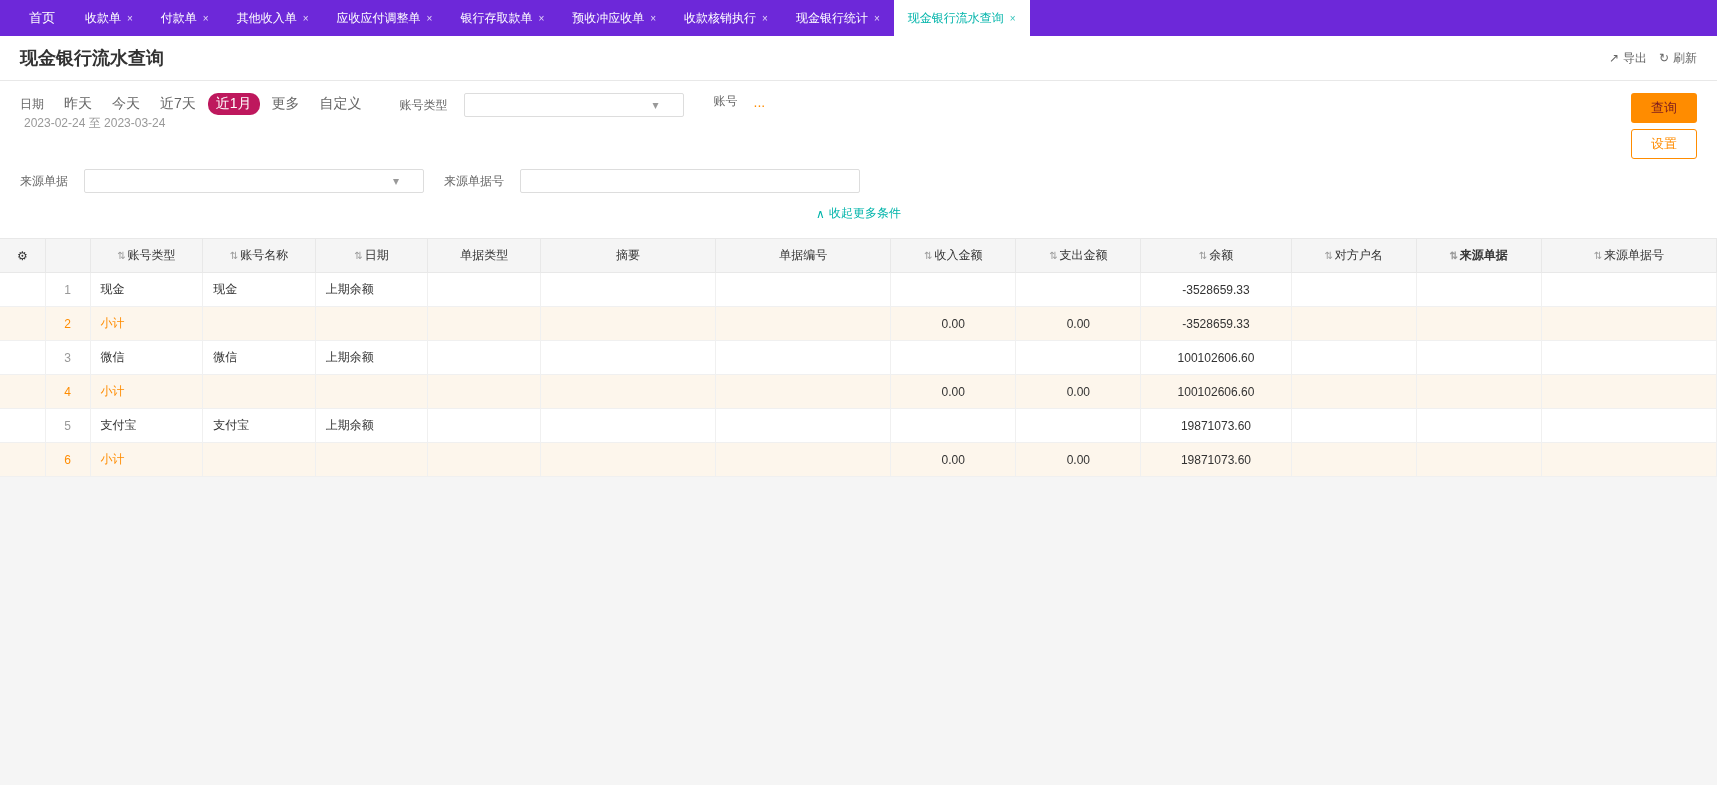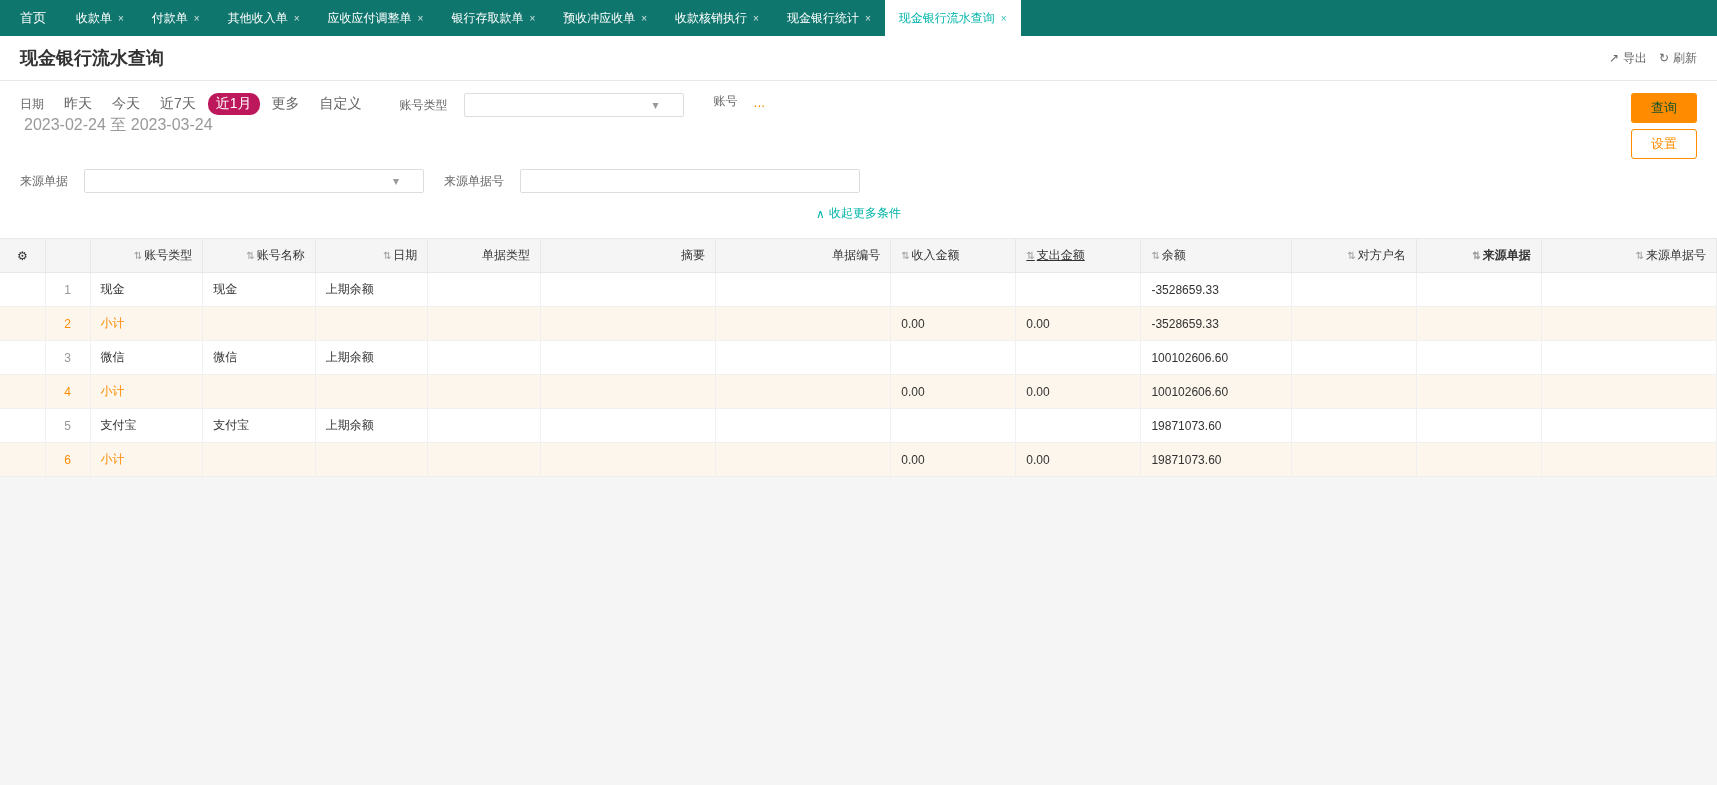--- a/index.html
+++ b/index.html
@@ -1,24 +1,24 @@
 <!DOCTYPE html>
 <html><head>
   <meta charset="utf-8">
   <style>
     * { box-sizing: border-box; margin: 0; padding: 0; }
     body { font-family: 'Microsoft YaHei', Arial, sans-serif; font-size: 12px; background: #f5f5f5; color: #333; }
 
     
     .top-nav {
-      background: #0f766e;
+      background: #6d28d9;
       display: flex;
       align-items: center;
       height: 36px;
-      padding: 0 4px;
+      padding: 0 13px;
       overflow: hidden;
     }
     .nav-home {
       padding: 0 16px;
       color: #fff;
       font-size: 13px;
       height: 100%;
       display: flex;
       align-items: center;
       cursor: pointer;
@@ -94,21 +94,21 @@
       cursor: pointer;
       font-size: 14px;
       color: #666;
     }
     .date-option.active {
       background: #be185d;
       color: #fff;
       border-radius: 10px;
     }
     .date-range {
-      font-size: 16px;
+      font-size: 12px;
       color: #999;
       margin-left: 4px;
     }
     .filter-select {
       border: 1px solid #ddd;
       border-radius: 2px;
       padding: 4px 24px 4px 8px;
       font-size: 12px;
       color: #333;
       background: #fff;
@@ -123,21 +123,21 @@
       border: 1px solid #ddd;
       border-radius: 2px;
       padding: 4px 8px;
       font-size: 12px;
       color: #333;
       background: #fff;
       min-width: 200px;
     }
     .query-btn {
       background: #ff8c00;
-      color: #14532d;
+      color: #7f1d1d;
       border: none;
       border-radius: 3px;
       padding: 6px 20px;
       cursor: pointer;
       font-size: 13px;
     }
     .settings-btn {
       background: #fff;
       color: #ff8c00;
       border: 1px solid #ff8c00;
@@ -178,21 +178,21 @@
       width: 100%;
       border-collapse: collapse;
       font-size: 12px;
     }
     thead tr {
       background: #f5f5f5;
       border-bottom: 1px solid #e8e8e8;
     }
     thead th {
       padding: 8px 10px;
-      text-align: right;
+      text-align: center;
       color: #333;
       font-weight: normal;
       border-right: 1px solid #e8e8e8;
       white-space: nowrap;
     }
     thead th .sort-arrows {
       color: #999;
       font-size: 10px;
       margin-right: 2px;
     }
@@ -219,26 +219,26 @@
       color: #999;
       text-align: center;
     }
     .col-account-type { width: 90px; }
     .col-account-name { width: 90px; }
     .col-date { width: 90px; }
     .col-doc-type { width: 90px; }
     .col-summary { width: 140px; }
     .col-doc-num { width: 140px; }
     .col-income { width: 100px; text-align: right; }
-    .col-expense { width: 100px; text-align: right; text-decoration: underline; }
+    .col-expense { width: 100px; text-align: right; }
     .col-balance { width: 120px; text-align: right; }
     .col-party { width: 100px; }
     .col-src-doc { width: 100px; font-weight: bold; }
     .col-src-num { width: 140px; }
-    td.text-right, th.text-right { text-align: left; }
+    td.text-right, th.text-right { text-align: center; }
   </style>
 </head>
 <body>
 
 <nav class="top-nav">
   <div class="nav-home">首页</div>
   <div class="nav-tab">
     <span>收款单</span>
     <span class="close-x">×</span>
   </div>

